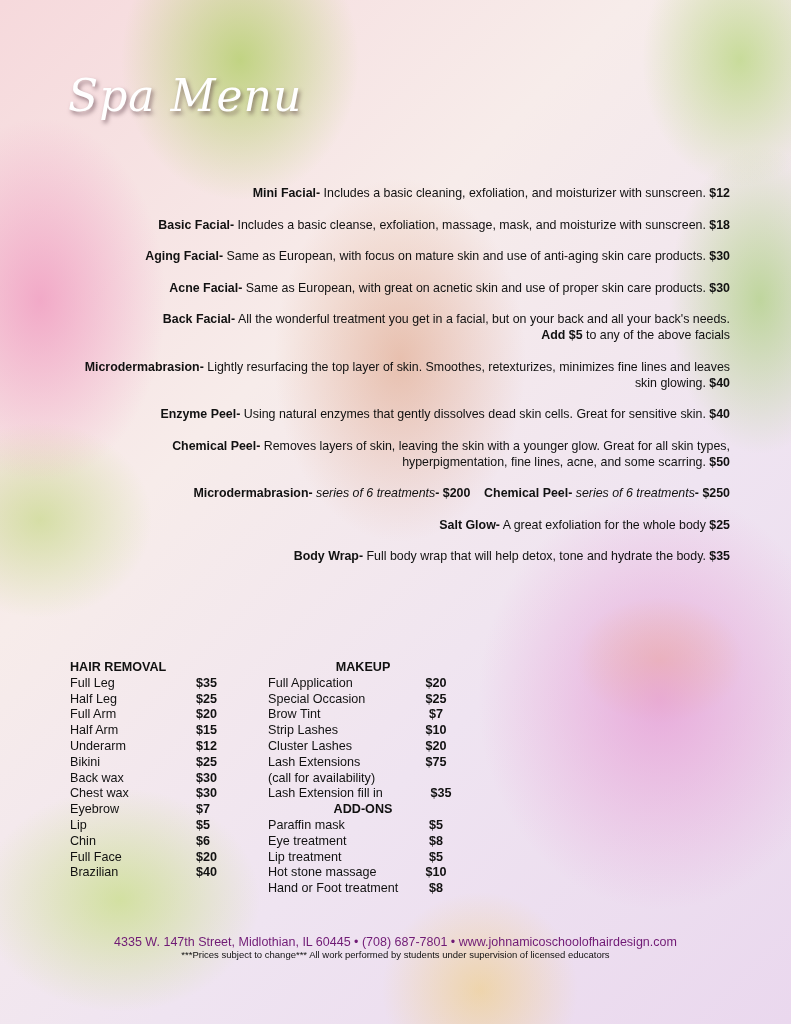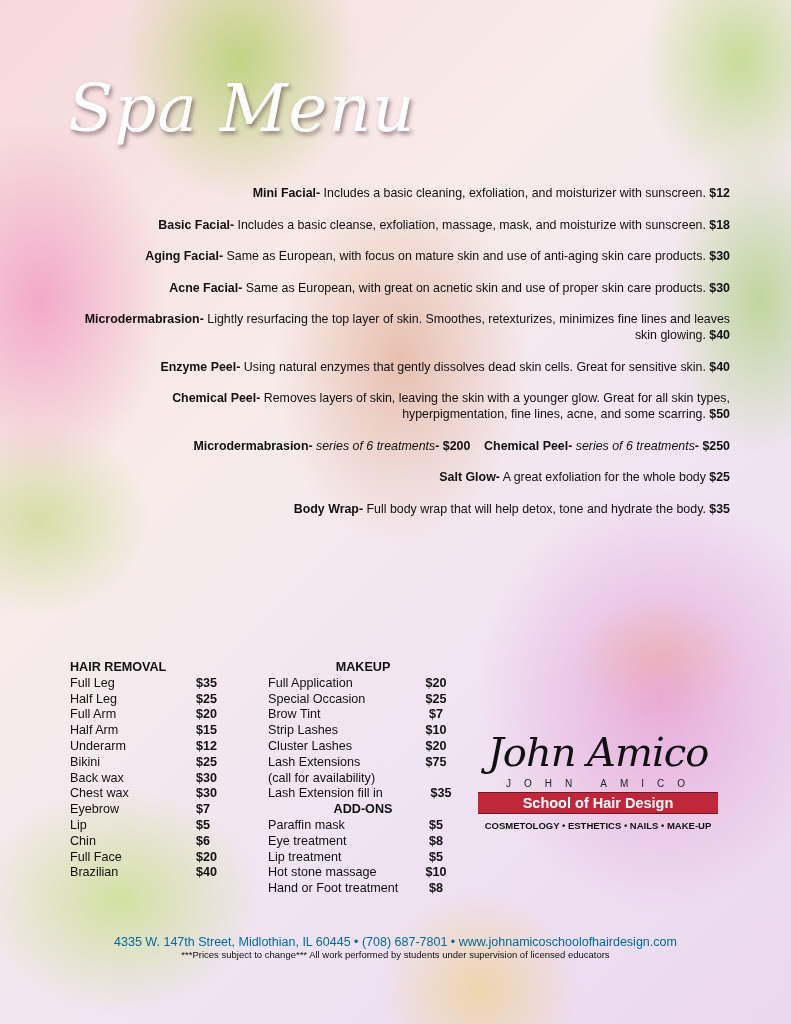--- a/index.html
+++ b/index.html
@@ -14,56 +14,57 @@
           radial-gradient(ellipse 180px 260px at 400px 360px, rgba(215,140,100,0.45), transparent 70%),
           radial-gradient(ellipse 260px 300px at 660px 700px, rgba(230,150,210,0.7), transparent 70%),
           radial-gradient(ellipse 120px 90px at 660px 660px, rgba(240,200,90,0.5), transparent 70%),
           radial-gradient(ellipse 200px 160px at 120px 900px, rgba(190,220,110,0.6), transparent 70%),
           radial-gradient(ellipse 140px 140px at 480px 990px, rgba(240,200,90,0.45), transparent 70%),
           radial-gradient(ellipse 160px 140px at 40px 520px, rgba(180,210,100,0.5), transparent 70%),
           linear-gradient(135deg, #f6d9dc 0%, #f7ecea 35%, #efe4f1 65%, #ead8ee 100%);
   }
   .content { position:absolute; inset:0; }
   .title { position:absolute; left:68px; top:70px; font-family:"DejaVu Serif", serif;
-           font-style:italic; font-size:66px; color:#fff; letter-spacing:1px;
+           font-style:italic; font-size:44px; color:#fff; letter-spacing:1px;
            text-shadow:2px 3px 4px rgba(80,50,60,0.55); }
   .services { position:absolute; left:70px; top:185px; width:660px; font-size:12.4px; line-height:16px;text-align:right; }
   .svc { margin:0 0 15.5px 0; }
   .svc b, .price { font-weight:bold; }
   .svc i { font-style:italic; }
   .cols { position:absolute; top:660px; font-size:12.6px; line-height:15.8px; }
   .col-hair { left:70px; width:170px; }
   .col-makeup { left:268px; width:190px;text-align:center; }
   .row { display:flex; justify-content:space-between; }
   .row .name { }
   .row .val { font-weight:bold; width:44px; }
   .head { font-weight:bold; }
   .logo { position:absolute; left:478px; top:730px; width:240px; text-align:center; }
   .sig { font-family:"DejaVu Serif", serif; font-style:italic; font-size:40px; color:#111; letter-spacing:-1px; line-height:44px; }
   .spaced { font-size:10px; letter-spacing:13px; color:#222; margin-top:4px; margin-left:8px; }
   .banner { background:#c0273a; color:#fff; font-weight:bold; font-size:14.5px; padding:2px 0;
             border-top:1px solid #6d1a24; border-bottom:1px solid #6d1a24; margin-top:3px; }
   .tag { font-size:9.5px; font-weight:bold; margin-top:6px; color:#111; }
   .footer { position:absolute; left:0; right:0; top:935px; text-align:center; }
-  .addr { font-size:12.5px; color:#0369a1; }
+  .addr { font-size:12.5px; color:#701a75; }
   .note { font-size:9.5px; color:#111; }
 </style>
 </head>
 <body>
 
 <div class="bg"></div>
 
 <div class="content">
   <div class="title">Spa Menu</div>
 
   <div class="services">
     <div class="svc"><b>Mini Facial-</b><span> Includes a basic cleaning, exfoliation, and moisturizer with sunscreen.  </span><span class="price">$12</span></div>
     <div class="svc"><b>Basic Facial-</b><span> Includes a basic cleanse, exfoliation, massage, mask, and moisturize with sunscreen. </span><span class="price">$18</span></div>
     <div class="svc"><b>Aging Facial-</b><span> Same as European, with focus on mature skin and use of anti-aging skin care products.  </span><span class="price">$30</span></div>
     <div class="svc"><b>Acne Facial-</b><span> Same as European, with great on acnetic skin and use of proper skin care products.  </span><span class="price">$30</span></div>
+    <div class="svc"><b>Back Facial-</b><span> All the wonderful treatment you get in a facial, but on your back and all your back's needs.</span><br><b>Add $5</b><span> to any of the above facials</span></div>
     <div class="svc"><b>Microdermabrasion-</b><span> Lightly resurfacing the top layer of skin. Smoothes, retexturizes, minimizes fine lines and leaves skin glowing.  </span><span class="price">$40</span></div>
     <div class="svc"><b>Enzyme Peel-</b><span> Using natural enzymes that gently dissolves dead skin cells.  Great for sensitive skin. </span><span class="price">$40</span></div>
     <div class="svc"><b>Chemical Peel-</b><span> Removes layers of skin, leaving the skin with a younger glow.  Great for all skin types, hyperpigmentation, fine lines, acne, and some scarring.  </span><span class="price">$50</span></div>
     <div class="svc"><b>Microdermabrasion-</b><i> series of 6 treatments</i><b>- $200</b><span>&nbsp;&nbsp;&nbsp;&nbsp;</span><b>Chemical Peel-</b><i> series of 6 treatments</i><b>- $250</b></div>
     <div class="svc"><b>Salt Glow-</b><span> A great exfoliation for the whole body </span><span class="price">$25</span></div>
     <div class="svc"><b>Body Wrap-</b><span> Full body wrap that will help detox, tone and hydrate the body.  </span><span class="price">$35</span></div>
   </div>
 
   <div class="cols col-hair">
     <div class="head">HAIR REMOVAL</div>
@@ -171,24 +172,18 @@
     <div class="row">
         <span class="name">Hot stone massage</span>
         <span class="val">$10</span>
       </div>
     <div class="row">
         <span class="name">Hand or Foot treatment</span>
         <span class="val">$8</span>
       </div>
   </div>
 
-  <div class="logo">
-    <div class="sig">John Amico</div>
-    <div class="spaced">JOHN AMICO</div>
-    <div class="banner">School of Hair Design</div>
-    <div class="tag">COSMETOLOGY • ESTHETICS • NAILS • MAKE-UP</div>
-  </div>
 
   <div class="footer">
     <div class="addr">4335 W. 147th Street, Midlothian, IL 60445  •  (708) 687-7801  •  www.johnamicoschoolofhairdesign.com</div>
     <div class="note">***Prices subject to change*** All work performed by students under supervision of licensed educators</div>
   </div>
 </div>
 
 </body></html>

